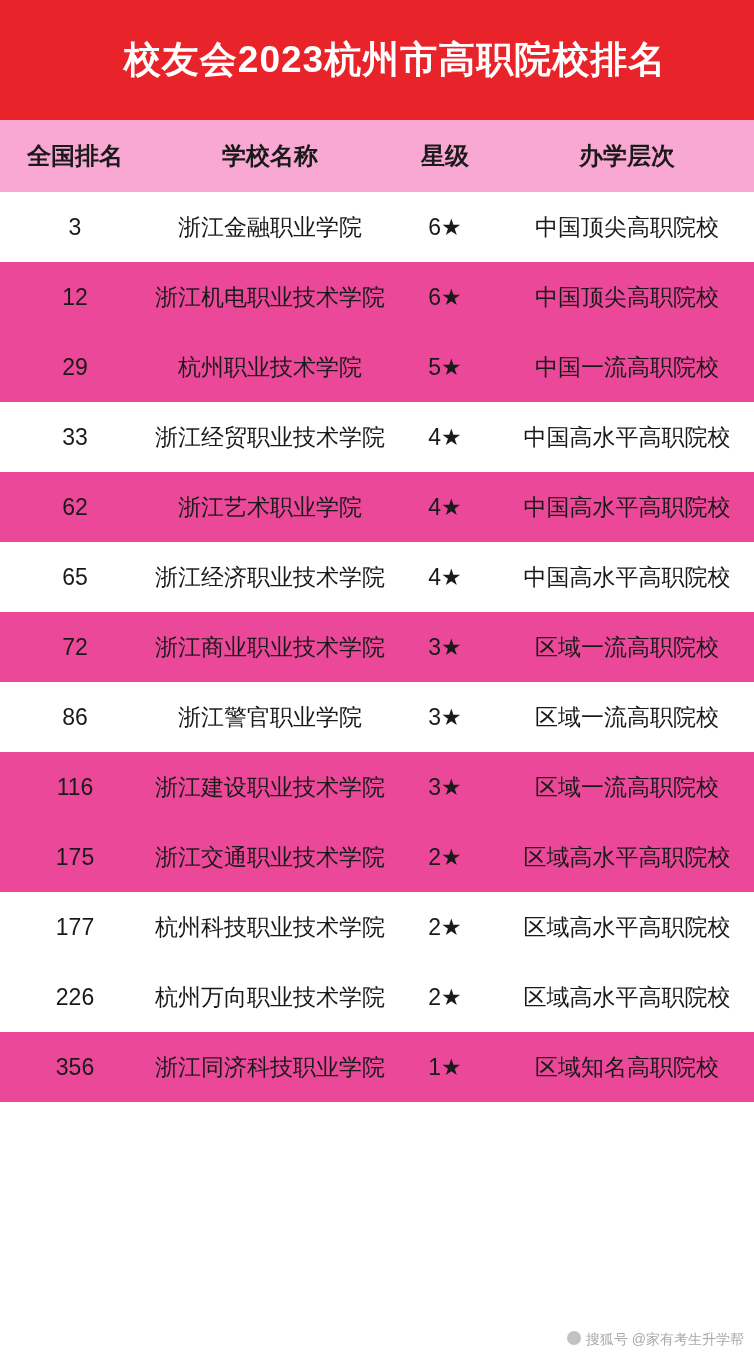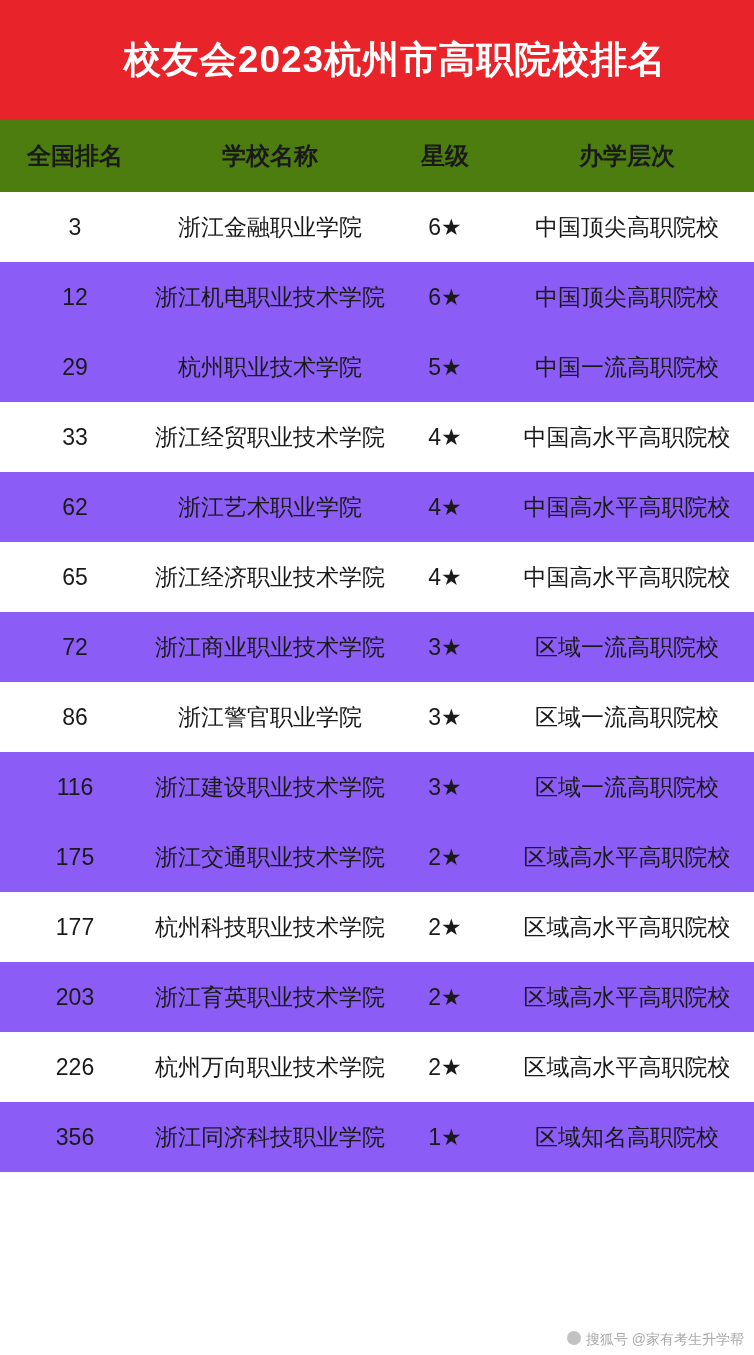--- a/index.html
+++ b/index.html
@@ -38,35 +38,35 @@
   table.rank-table {
     width: 100%;
     border-collapse: collapse;
     table-layout: fixed;
   }
   table.rank-table col.c0 { width: 150px; }
   table.rank-table col.c1 { width: 240px; }
   table.rank-table col.c2 { width: 110px; }
   table.rank-table col.c3 { width: 254px; }
   thead tr {
-    background: #4d7c0f;
+    background: #f9a8d4;
   }
   thead th {
     height: 70px;
     font-size: 24px;
     font-weight: bold;
     color: #1a1a1a;
     text-align: center;
     vertical-align: middle;
   }
   tbody tr {
     height: 70px;
   }
   tbody tr.odd { background: #ffffff; }
-  tbody tr.even { background: #8b5cf6; }
+  tbody tr.even { background: #ec4899; }
   tbody td {
     text-align: center;
     vertical-align: middle;
     font-size: 23px;
     color: #1a1a1a;
   }
   tbody td.rank { font-size: 23px; }
   tbody td.name { font-size: 23px; margin-left: 40px; }
   tbody td.star { font-size: 23px; white-space: nowrap; }
   tbody td.level { font-size: 23px; white-space: nowrap; }
@@ -173,26 +173,20 @@
         <td class="name">浙江交通职业技术学院</td>
         <td class="star">2★</td>
         <td class="level">区域高水平高职院校</td>
       </tr>
       <tr class="odd">
         <td class="rank">177</td>
         <td class="name">杭州科技职业技术学院</td>
         <td class="star">2★</td>
         <td class="level">区域高水平高职院校</td>
       </tr>
-      <tr class="even">
-        <td class="rank">203</td>
-        <td class="name">浙江育英职业技术学院</td>
-        <td class="star">2★</td>
-        <td class="level">区域高水平高职院校</td>
-      </tr>
       <tr class="odd">
         <td class="rank">226</td>
         <td class="name">杭州万向职业技术学院</td>
         <td class="star">2★</td>
         <td class="level">区域高水平高职院校</td>
       </tr>
       <tr class="even">
         <td class="rank">356</td>
         <td class="name">浙江同济科技职业学院</td>
         <td class="star">1★</td>

